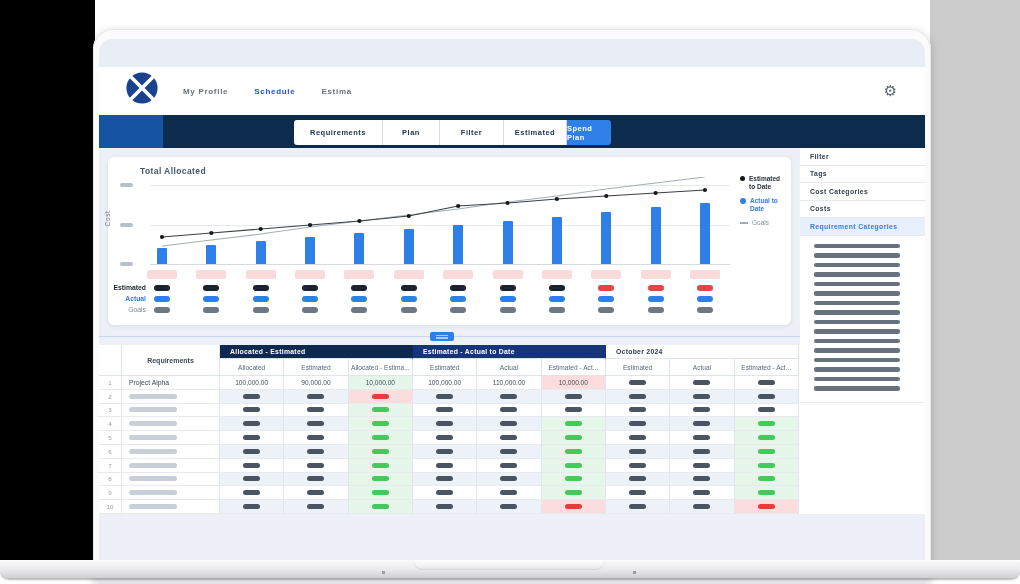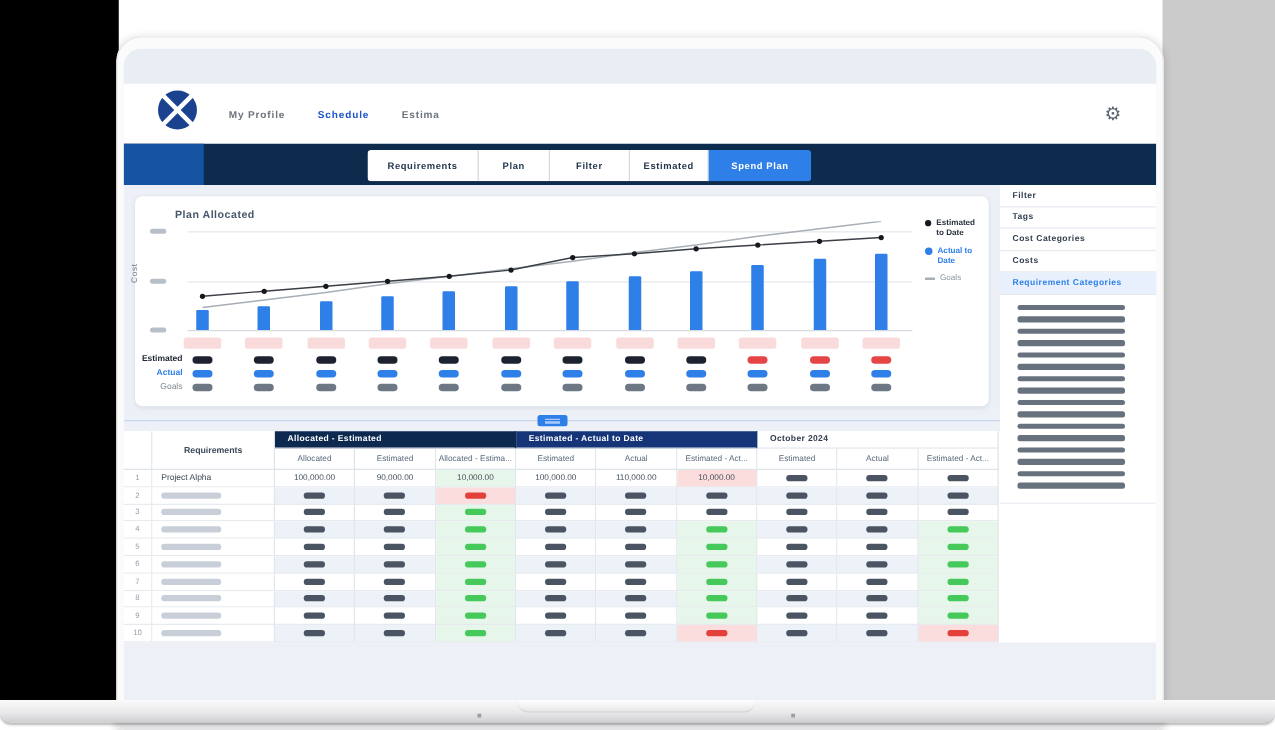--- a/index.html
+++ b/index.html
@@ -142,26 +142,26 @@
       <div class="gear">⚙</div>
     </div>
 
     <div class="navybar">
       <div class="navy-block"></div>
       <div class="tabs" id="tabs">
           <div class="tab" style="width: 89px;">Requirements</div>
           <div class="tab" style="width: 57px;">Plan</div>
           <div class="tab" style="width: 64px;">Filter</div>
           <div class="tab" style="width: 63px;">Estimated</div>
-          <div class="tab active" style="width: 82px;">Spend Plan</div>
+          <div class="tab active" style="width: 44px;">Spend Plan</div>
         </div>
     </div>
 
     <div class="card">
-      <div class="card-title">Plan Allocated</div>
+      <div class="card-title">Total Allocated</div>
       <div class="cost-label">Cost</div>
       <div class="tick" style="top:26px"></div>
       <div class="tick" style="top:66px"></div>
       <div class="tick" style="top:105px"></div>
       <div class="plot" id="plot">
         <div class="gridline" style="top:8px"></div>
         <div class="gridline" style="top:48px"></div>
       <div class="bar" style="left: 7px; height: 16px;"></div>
           <div class="bar" style="left: 56.36px; height: 19px;"></div>
           <div class="bar" style="left: 105.72px; height: 23px;"></div>

